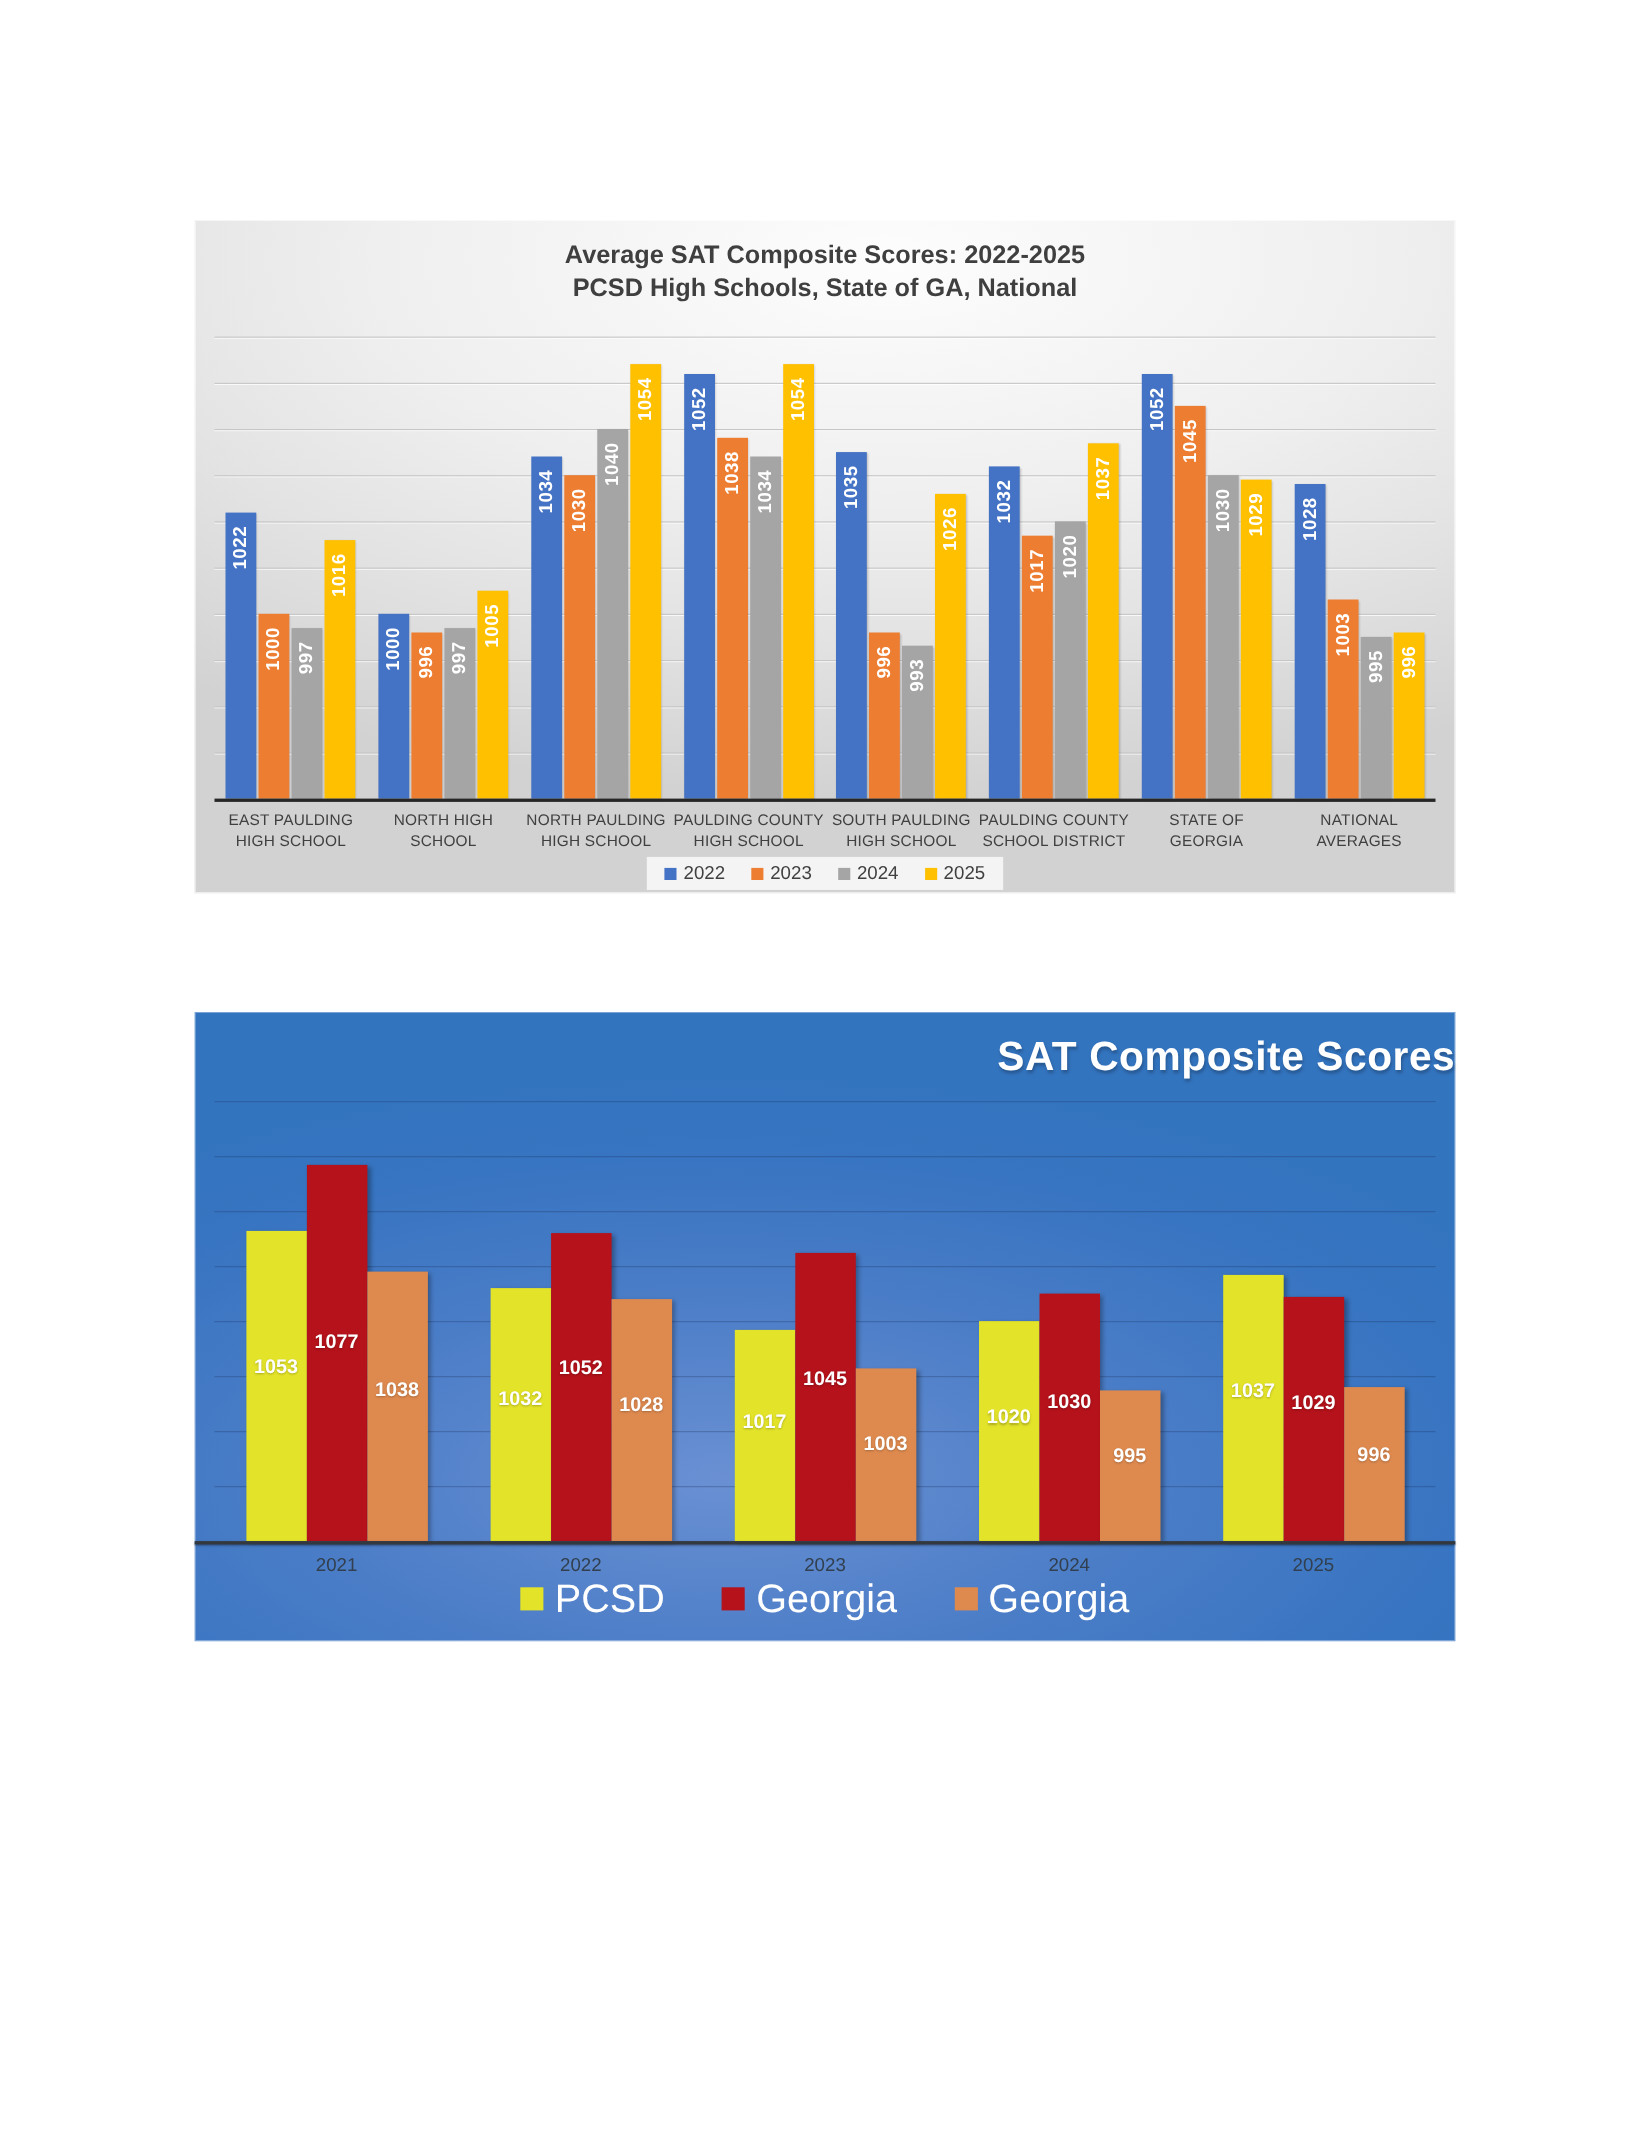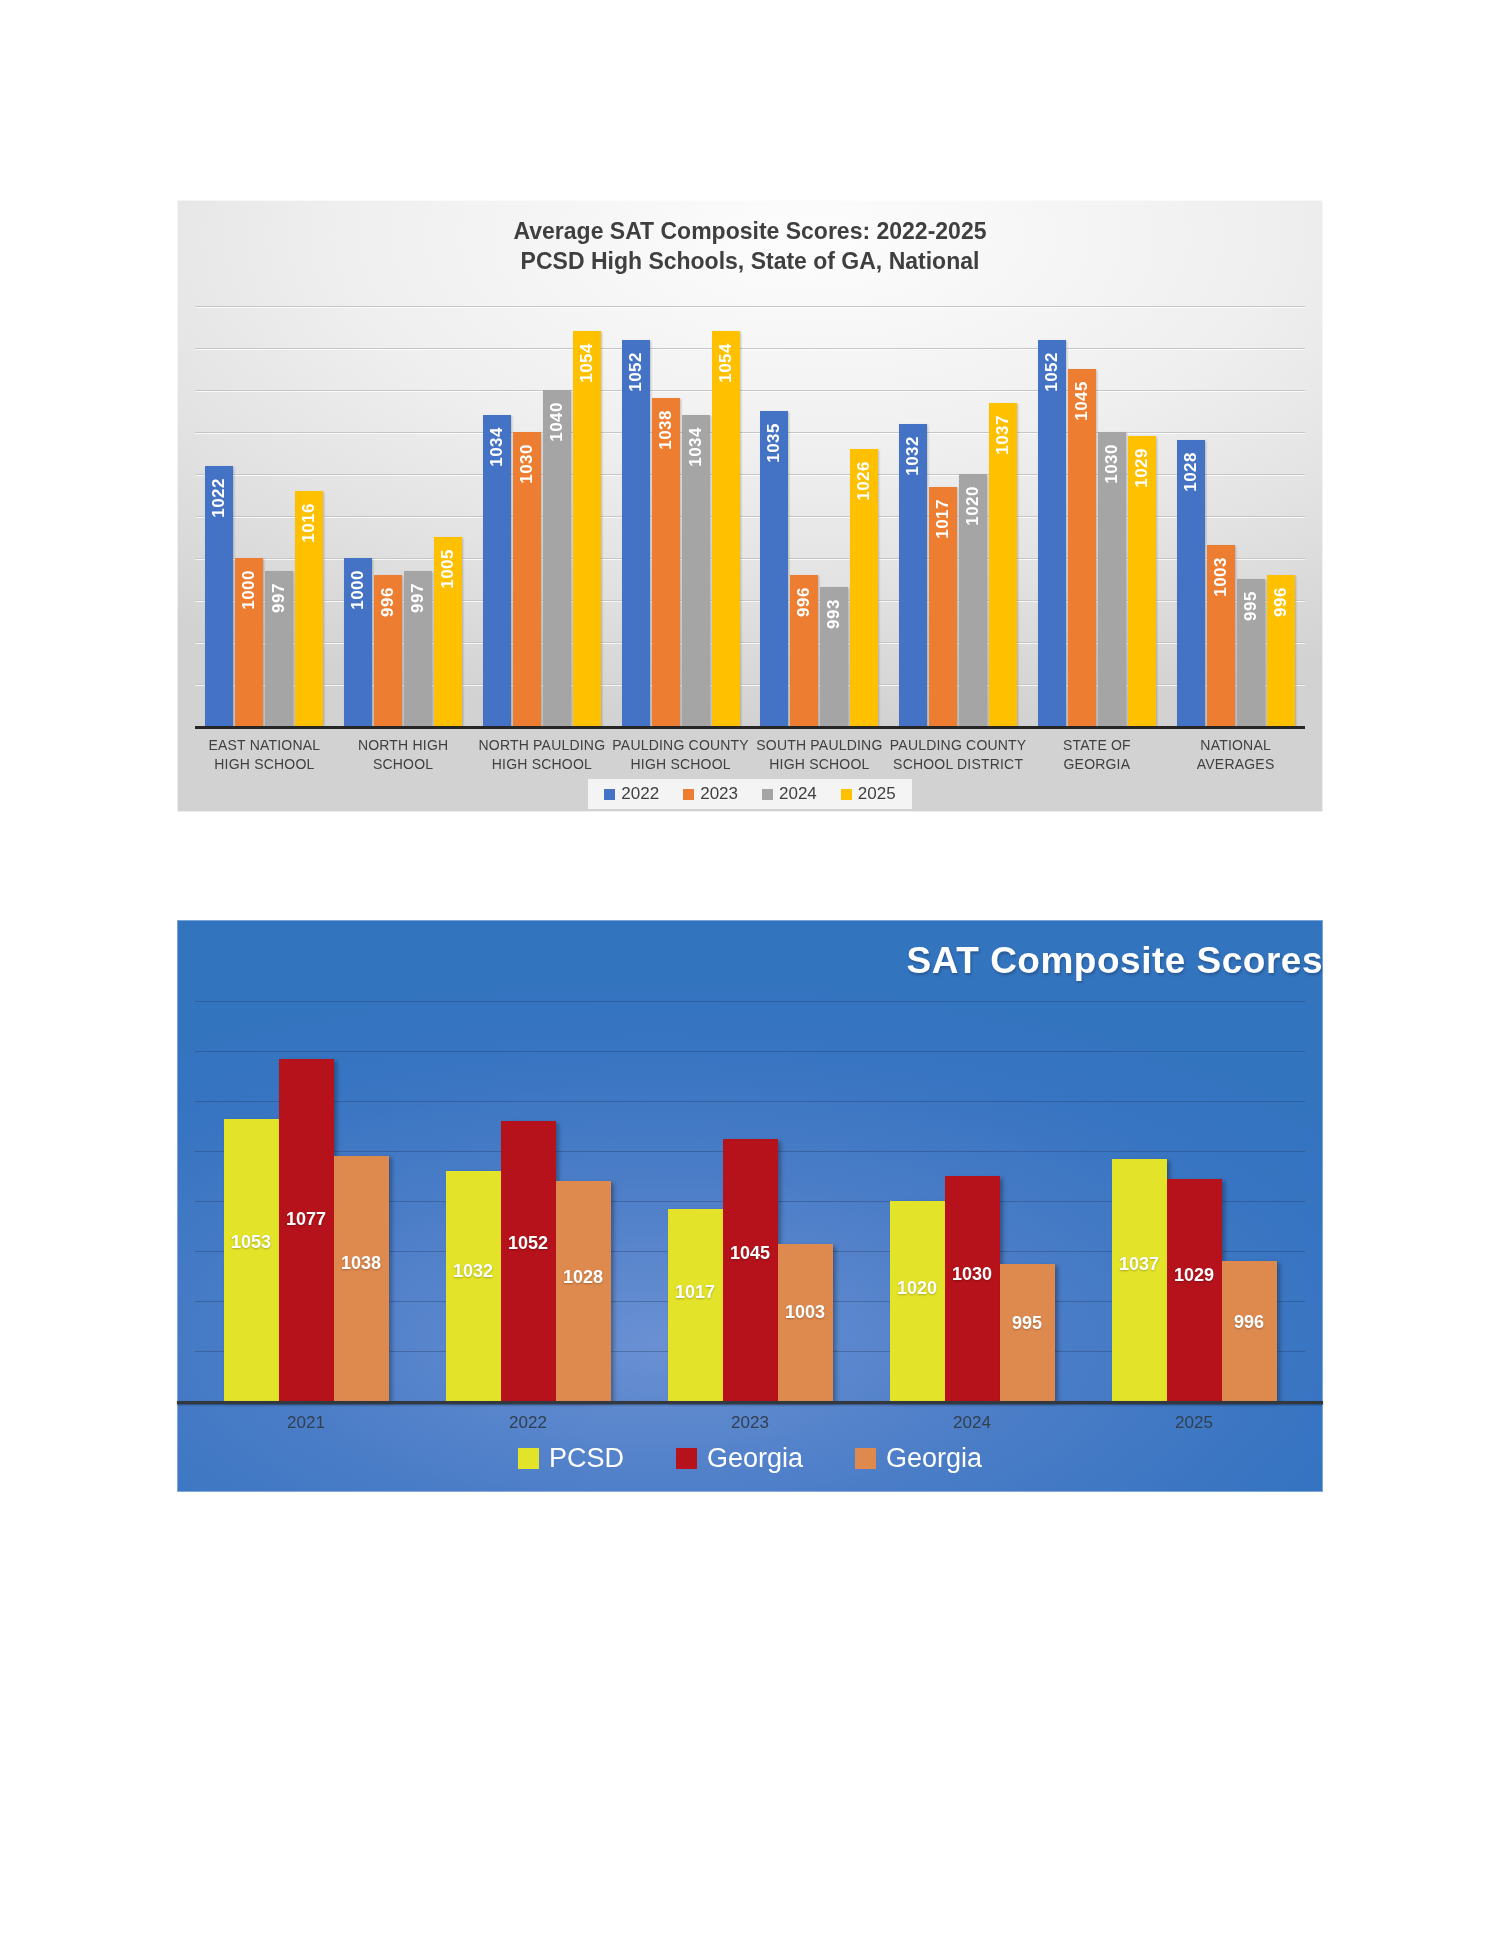--- a/index.html
+++ b/index.html
@@ -42,21 +42,21 @@
   .chart2 .c-title{position:absolute;top:20px;left:0;width:100%;text-align:right;
     font-size:37px;font-weight:700;color:#ffffff;letter-spacing:.5px;
     text-shadow:1px 2px 3px rgba(0,0,0,.25);}
   .gridline2{position:absolute;height:1px;background:rgba(25,45,85,.30);}
   .axis2{position:absolute;height:3px;background:#33383f;box-shadow:0 1px 2px rgba(0,0,0,.4);}
   .bar2{position:absolute;box-shadow:3px 2px 4px rgba(0,0,0,.30);}
   .bar2-label{position:absolute;left:0;width:100%;text-align:center;
     font-size:18px;font-weight:700;color:#ffffff;text-shadow:0 1px 2px rgba(0,0,0,.25);}
   .cat2{position:absolute;text-align:center;font-size:17px;color:#313f4e;font-weight:500;}
   .legend2{position:absolute;bottom:18px;left:0;width:100%;display:flex;justify-content:center;gap:52px;}
-  .legend2-item{display:flex;align-items:center;gap:10px;font-size:27px;color:#ffffff;font-weight:400;}
+  .legend2-item{display:flex;align-items:center;gap:10px;font-size:36px;color:#ffffff;font-weight:400;}
   .swatch2{width:21px;height:21px;display:inline-block;}
   
   .doc-footer{position:absolute;top:1597px;left:0;width:100%;text-align:center;
     font-size:20px;color:#111;font-weight:500;letter-spacing:.3px;}
 </style>
 </head>
 <body>
 
 <div class="page">
 
@@ -91,21 +91,21 @@
           <div class="bar1-label">
             <span>997</span>
           </div>
         </div>
         <div class="bar1" style="left: 118.375px; top: 290.8px; width: 28px; height: 235.2px; background: rgb(255, 192, 0);">
           <div class="bar1-label">
             <span>1016</span>
           </div>
         </div>
         <div class="cat1" style="left: 18px; width: 138.75px; top: 536px;">
-          <div>EAST NATIONAL</div>
+          <div>EAST PAULDING</div>
           <div>HIGH SCHOOL</div>
         </div>
         <div class="bar1" style="left: 167.125px; top: 358px; width: 28px; height: 168px; background: rgb(68, 114, 196);">
           <div class="bar1-label">
             <span>1000</span>
           </div>
         </div>
         <div class="bar1" style="left: 197.125px; top: 374.8px; width: 28px; height: 151.2px; background: rgb(237, 125, 49);">
           <div class="bar1-label">
             <span>996</span>

